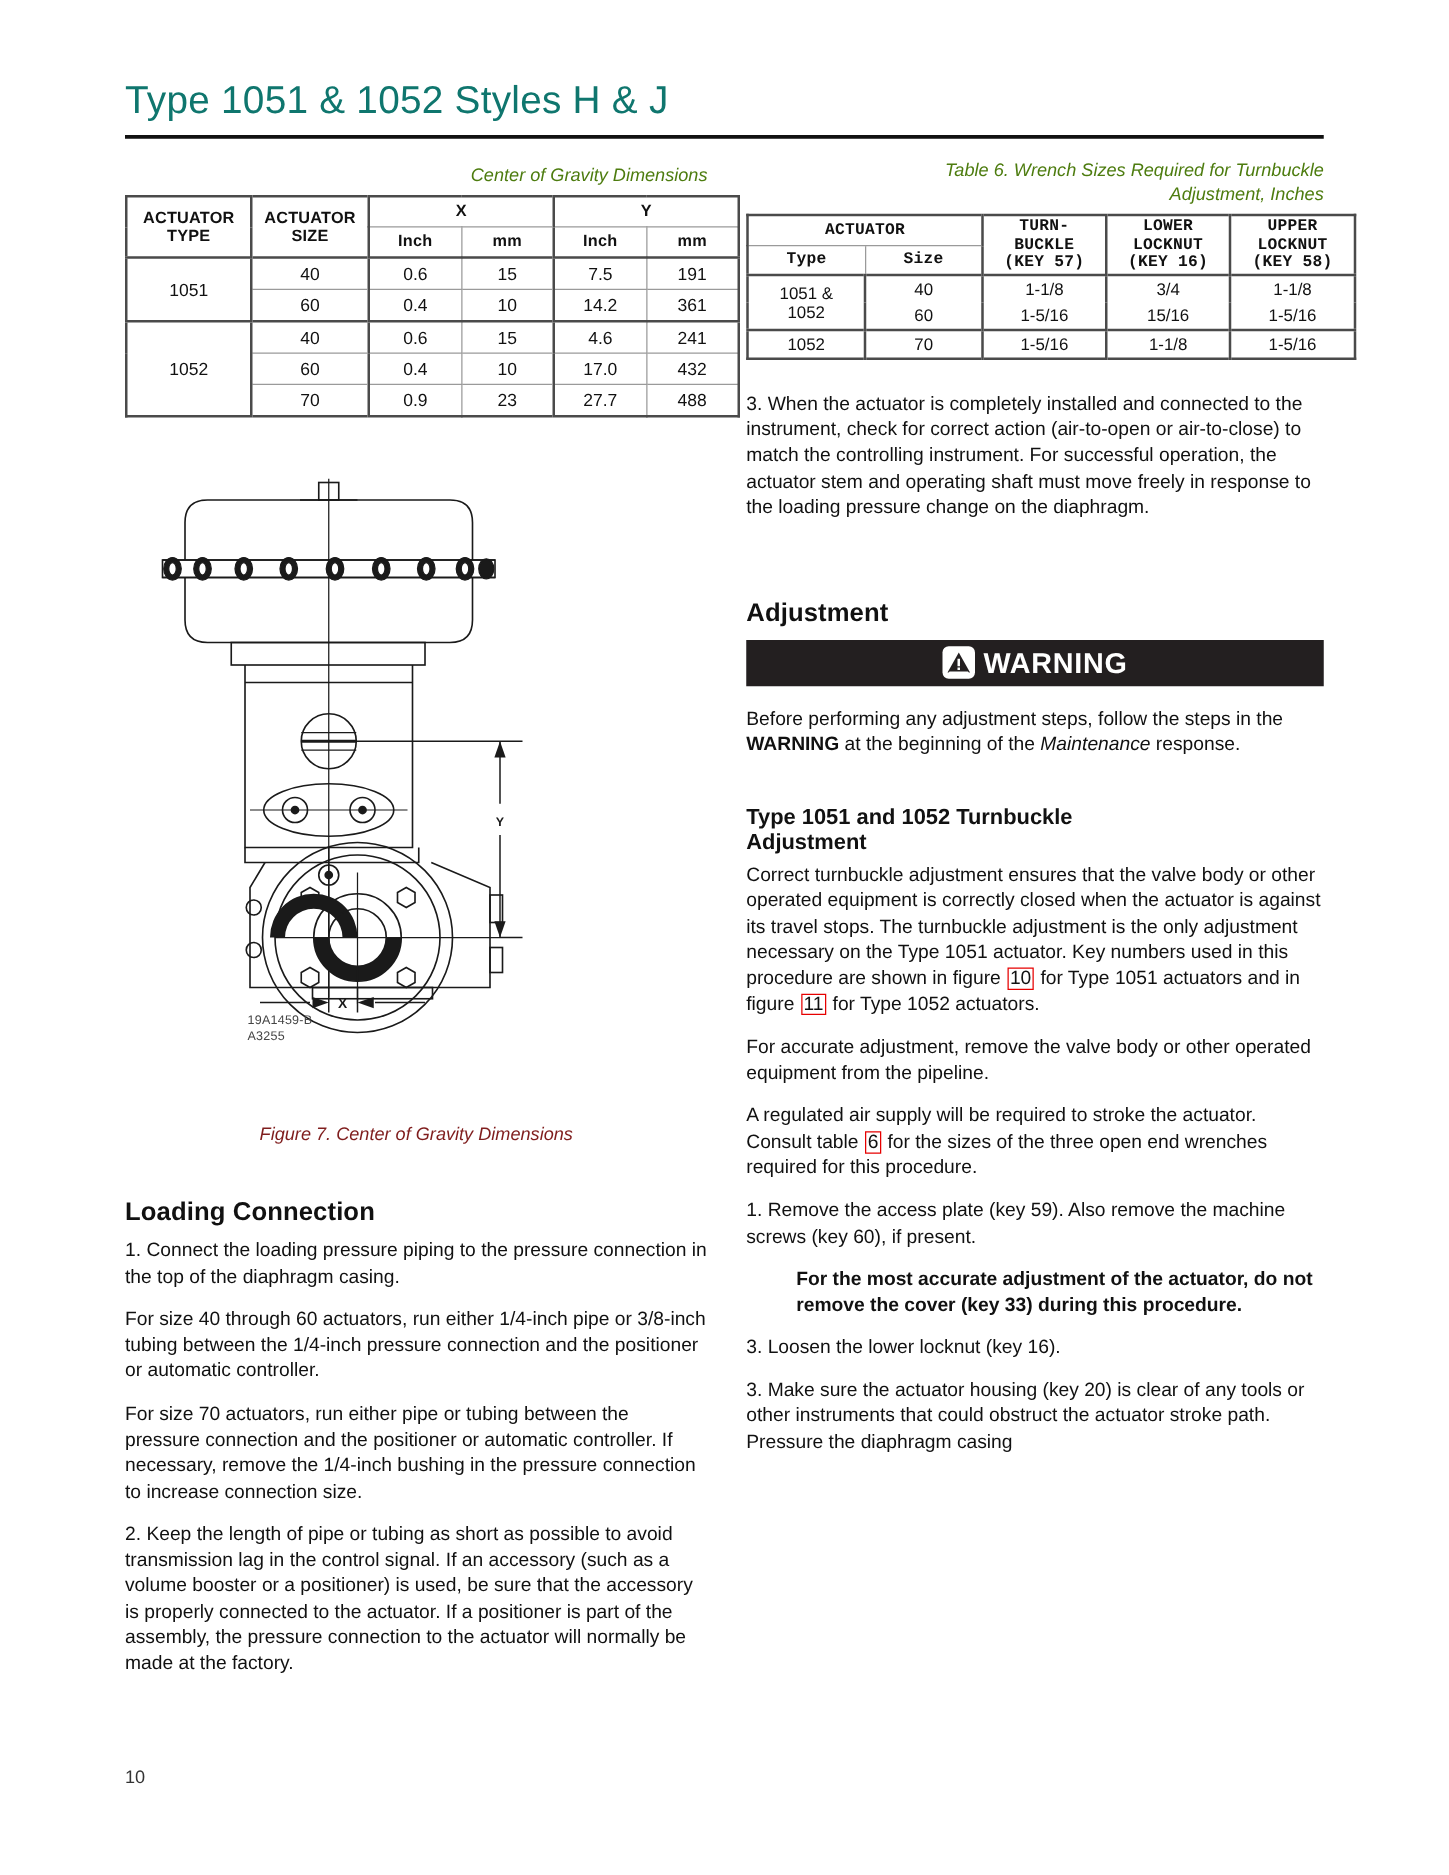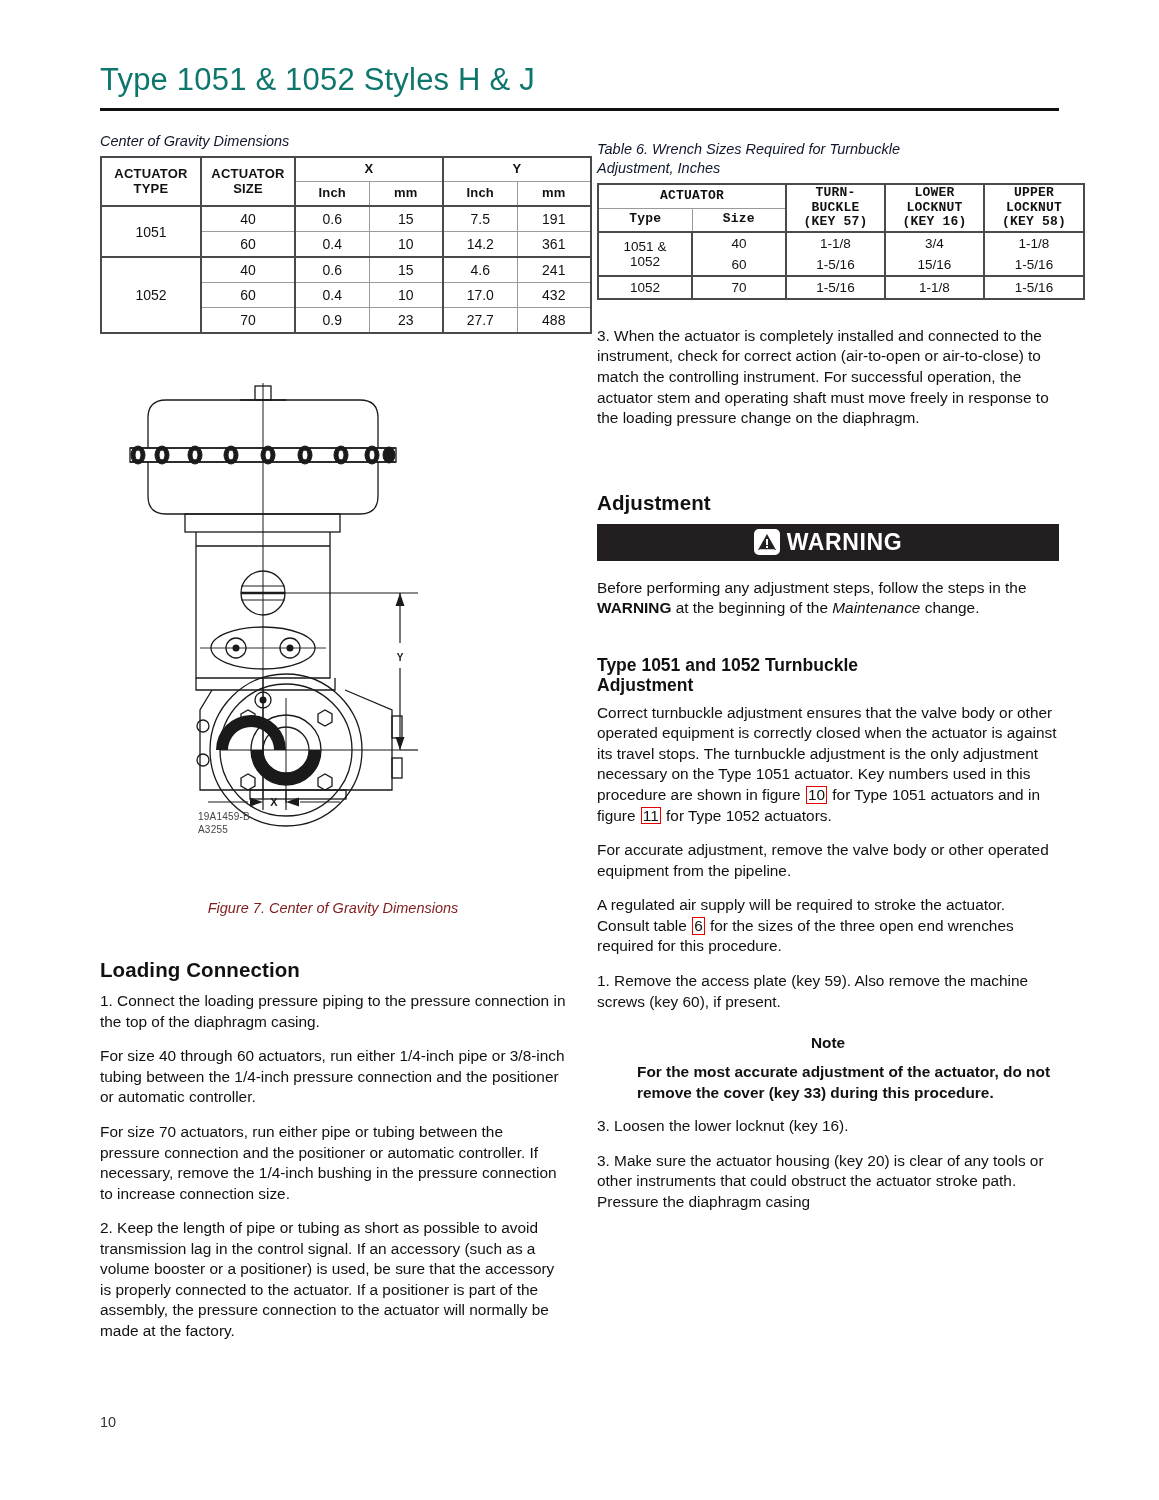--- a/index.html
+++ b/index.html
@@ -39,30 +39,30 @@
   
   .col-left {
     position: absolute;
     left: 100px;
     top: 132px;
     width: 466px;
   }
   .col-right {
     position: absolute;
     left: 597px;
-    top: 140px;
+    top: 128px;
     width: 462px;
   }
 
   
   .tbl-caption {
     font-size: 14.5px;
     font-style: italic;
-    text-align: left;
-    color: #0f172a;
+    text-align: right;
+    color: #4d7c0f;
     line-height: 1.32;
     margin-bottom: 5px;
   }
 
   
   table.doc {
     border-collapse: collapse;
     font-size: 13.5px;
     color: #111;
     table-layout: fixed;
@@ -482,35 +482,34 @@
           <path d="M10 1 L19 17 L1 17 Z" fill="#231f20"></path>
           <rect x="9" y="6" width="2" height="6" fill="#ffffff"></rect>
           <rect x="9" y="13" width="2" height="2" fill="#ffffff"></rect>
           <path d="M2.6 16.2 L17.4 16.2 L18.3 17.6 L1.7 17.6 Z" fill="#ffffff"></path>
         </svg>
       </div>
       <div class="warn-word">WARNING</div>
     </div>
   </div>
 
-  <p class="body"><span>Before performing any adjustment steps, follow the steps in the </span><span class="bold">WARNING</span><span> at the beginning of the </span><span class="ital">Maintenance</span><span> change.</span></p>
+  <p class="body"><span>Before performing any adjustment steps, follow the steps in the </span><span class="bold">WARNING</span><span> at the beginning of the </span><span class="ital">Maintenance</span><span> response.</span></p>
 
   <h3 class="sub" style="margin-top:36px">
     <span>Type 1051 and 1052 Turnbuckle</span><br>
     <span>Adjustment</span>
   </h3>
 
   <p class="body"><span>Correct turnbuckle adjustment ensures that the valve body or other operated equipment is correctly closed when the actuator is against its travel stops. The turnbuckle adjustment is the only adjustment necessary on the Type 1051 actuator. Key numbers used in this procedure are shown in figure </span><span class="linkbox">10</span><span> for Type 1051 actuators and in figure </span><span class="linkbox">11</span><span> for Type 1052 actuators.</span></p>
 
   <p class="body">For accurate adjustment, remove the valve body or other operated equipment from the pipeline.</p>
 
   <p class="body"><span>A regulated air supply will be required to stroke the actuator. Consult table </span><span class="linkbox">6</span><span> for the sizes of the three open end wrenches required for this procedure.</span></p>
 
   <p class="body">1.  Remove the access plate (key 59). Also remove the machine screws (key 60), if present.</p>
 
-  <div class="note-title" style="margin-top:22px">Note</div>
   <div class="note-body">For the most accurate adjustment of the actuator, do not remove the cover (key 33) during this procedure.</div>
 
   <p class="body">3.  Loosen the lower locknut (key 16).</p>
   <p class="body">3.  Make sure the actuator housing (key 20) is clear of any tools or other instruments that could obstruct the actuator stroke path. Pressure the diaphragm casing</p>
 </div>
 
 <div class="page-num">10</div>
 
 </body></html>

